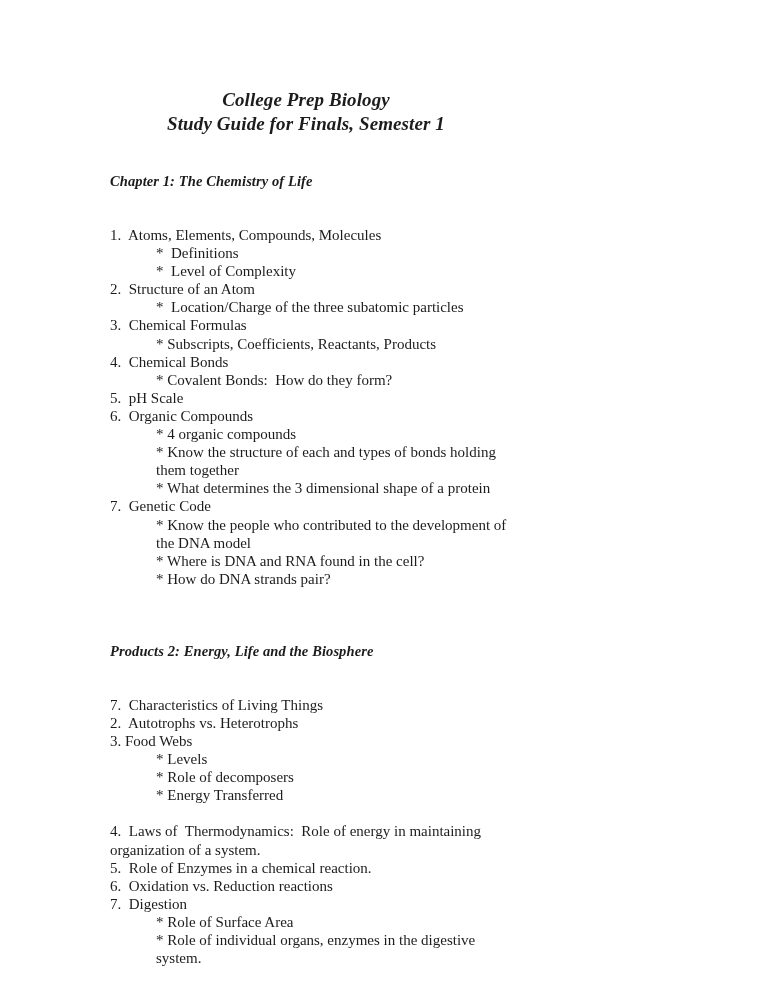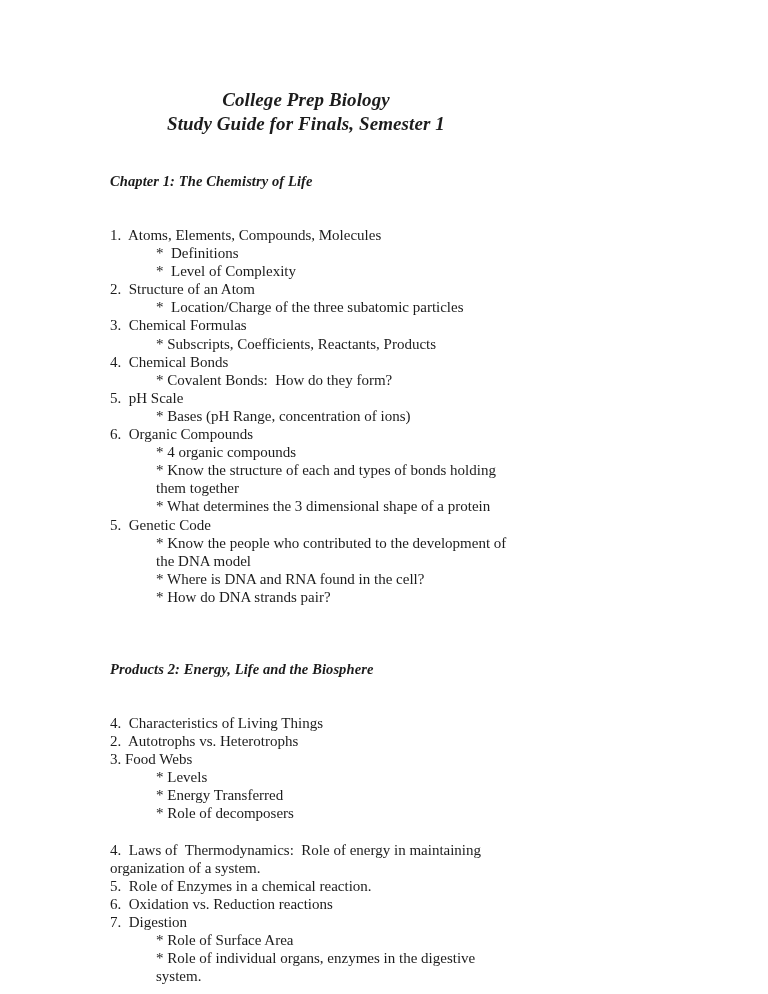--- a/index.html
+++ b/index.html
@@ -92,44 +92,43 @@
       <li class="item numbered">1.  Atoms, Elements, Compounds, Molecules</li>
       <li class="sub">*  Definitions</li>
       <li class="sub">*  Level of Complexity</li>
       <li class="item numbered">2.  Structure of an Atom</li>
       <li class="sub">*  Location/Charge of the three subatomic particles</li>
       <li class="item numbered">3.  Chemical Formulas</li>
       <li class="sub">* Subscripts, Coefficients, Reactants, Products</li>
       <li class="item numbered">4.  Chemical Bonds</li>
       <li class="sub">* Covalent Bonds:  How do they form?</li>
       <li class="item numbered">5.  pH Scale</li>
-      <li class="sub">* Bases (pH Range, concentration of ions)</li>
       <li class="item numbered">6.  Organic Compounds</li>
       <li class="sub">* 4 organic compounds</li>
       <li class="sub">* Know the structure of each and types of bonds holding them together</li>
       <li class="sub">* What determines the 3 dimensional shape of a protein</li>
-      <li class="item numbered">5.  Genetic Code</li>
+      <li class="item numbered">7.  Genetic Code</li>
       <li class="sub">* Know the people who contributed to the development of the DNA model</li>
       <li class="sub">* Where is DNA and RNA found in the cell?</li>
       <li class="sub">* How do DNA strands pair?</li>
     </ul>
 
   <div class="spacer-3"></div>
 
   <div class="chapter-heading">Products 2:  Energy, Life and the Biosphere</div>
 
   <div class="spacer-2"></div>
 
   <ul class="list" id="list-1">
-      <li class="item numbered">4.  Characteristics of Living Things</li>
+      <li class="item numbered">7.  Characteristics of Living Things</li>
       <li class="item numbered">2.  Autotrophs vs. Heterotrophs</li>
       <li class="item numbered">3. Food Webs</li>
       <li class="sub">* Levels</li>
+      <li class="sub">* Role of decomposers</li>
       <li class="sub">* Energy Transferred</li>
-      <li class="sub">* Role of decomposers</li>
       <li class="blank-line"></li>
       <li class="item numbered">4.  Laws of  Thermodynamics:  Role of energy in maintaining organization of a system.</li>
       <li class="item numbered">5.  Role of Enzymes in a chemical reaction.</li>
       <li class="item numbered">6.  Oxidation vs. Reduction reactions</li>
       <li class="item numbered">7.  Digestion</li>
       <li class="sub">* Role of Surface Area</li>
       <li class="sub">* Role of individual organs, enzymes in the digestive system.</li>
     </ul>
 
 </div>

